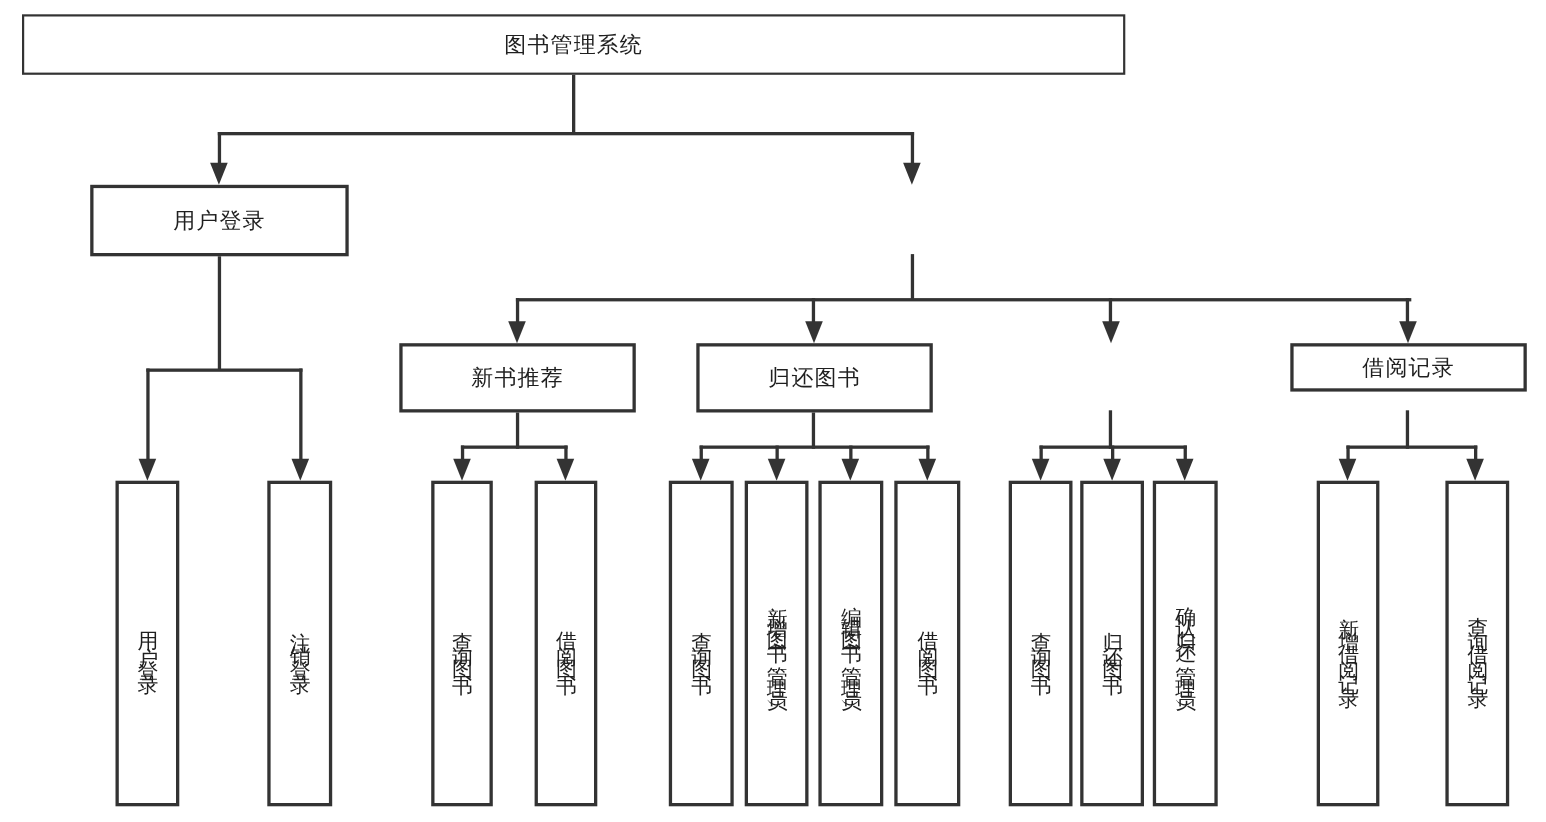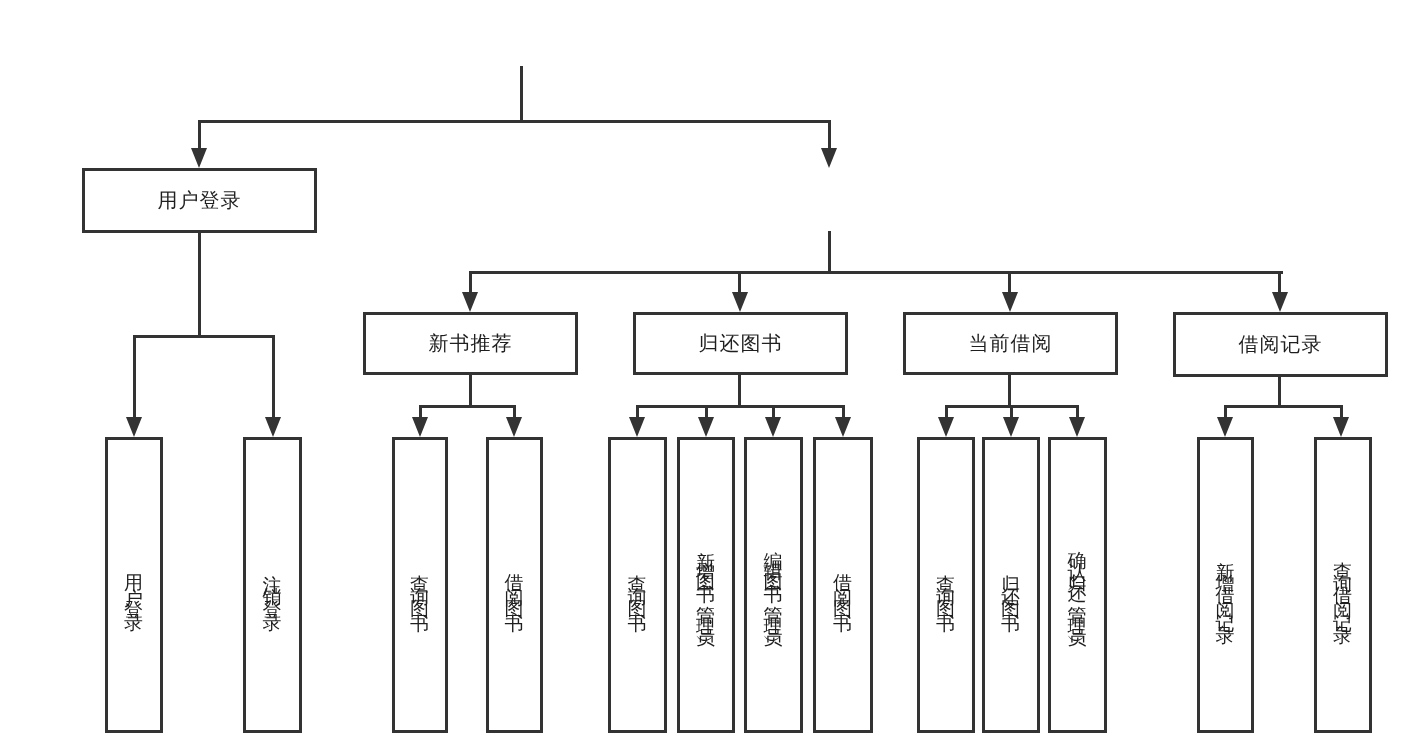--- a/index.html
+++ b/index.html
@@ -86,35 +86,35 @@
   <div class="vl" style="left:1076px;top:405px;height:14px"></div>
   <div class="ah" style="left:1069px;top:417px"></div>
 
   <div class="vl" style="left:1278px;top:373px;height:35px"></div>
   <div class="hl" style="left:1224px;top:405px;width:119px"></div>
   <div class="vl" style="left:1224px;top:405px;height:14px"></div>
   <div class="ah" style="left:1217px;top:417px"></div>
   <div class="vl" style="left:1340px;top:405px;height:14px"></div>
   <div class="ah" style="left:1333px;top:417px"></div>
 
+  <div class="node root" style="left:20px;top:13px;width:1003px;height:55px">
+    <span class="lbl">图书管理系统</span>
+  </div>
 
   <div class="node" style="left:82px;top:168px;width:235px;height:65px">
     <span class="lbl">用户登录</span>
   </div>
 
   <div class="node" style="left:363px;top:312px;width:215px;height:63px">
     <span class="lbl">新书推荐</span>
   </div>
   <div class="node" style="left:633px;top:312px;width:215px;height:63px">
     <span class="lbl">归还图书</span>
   </div>
-  <div class="node" style="left:903px;top:312px;width:215px;height:63px">
-    <span class="lbl">当前借阅</span>
-  </div>
-  <div class="node" style="left:1173px;top:312px;width:215px;height:65px">
+  <div class="node" style="left:1173px;top:312px;width:215px;height:44px">
     <span class="lbl">借阅记录</span>
   </div>
 
   <div class="node leaf" style="left:105px;top:437px;width:58px;height:296px">
     <span class="lbl">用户登录</span>
   </div>
   <div class="node leaf" style="left:243px;top:437px;width:59px;height:296px">
     <span class="lbl">注销登录</span>
   </div>
 

